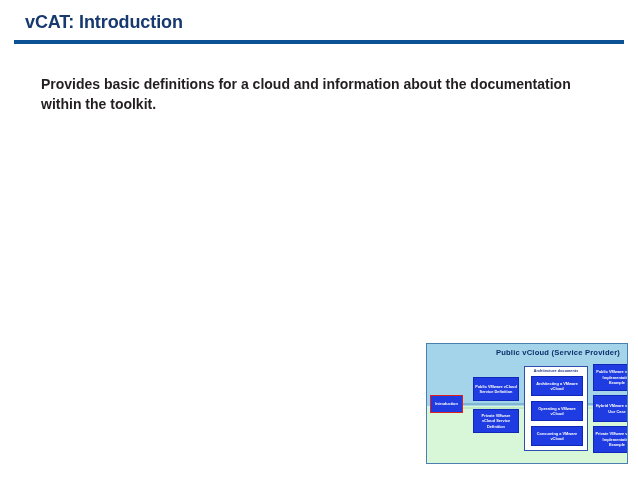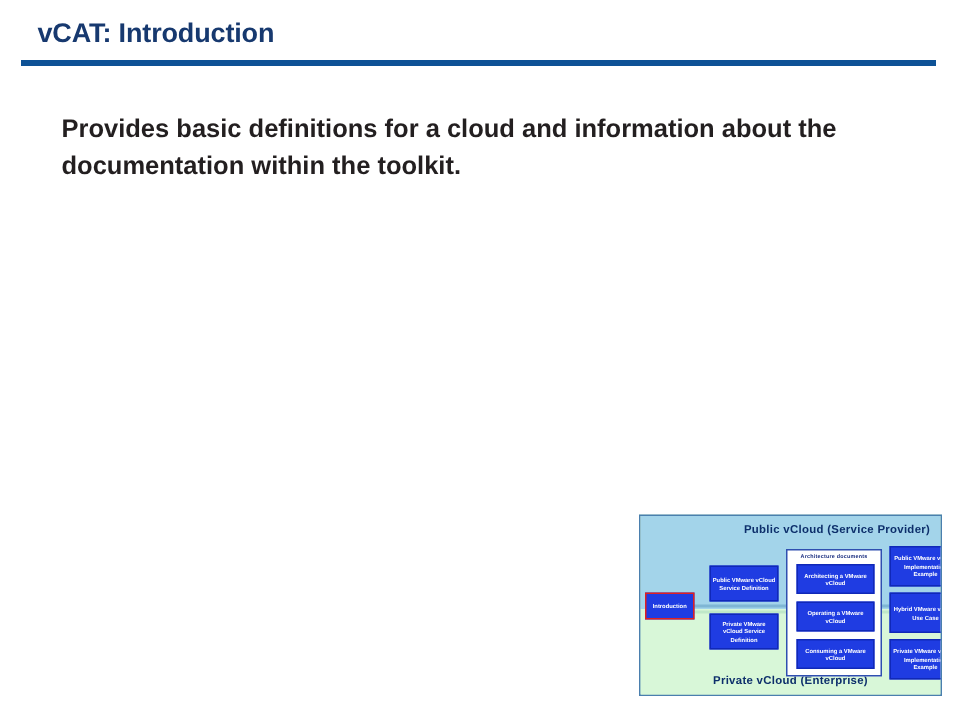--- a/index.html
+++ b/index.html
@@ -51,21 +51,21 @@
     width: 560px;
   }
   .lead-question {
     font-size: 14.5px;
     font-weight: bold;
     color: #231f20;
     margin: 0 0 14px 0;
     line-height: 1.2;
   }
   .lead-desc {
-    font-size: 17px;
+    font-size: 14px;
     font-weight: bold;
     color: #231f20;
     margin: 0;
     line-height: 1.45;
     max-width: 545px;
   }
 
   
   .diagram {
     position: absolute;
@@ -219,21 +219,20 @@
 
 <div class="diagram">
 
   <div class="diagram-public-band"></div>
   <div class="diagram-private-band"></div>
 
   <div class="connector-line"></div>
   <div class="connector-line-2"></div>
 
   <div class="band-label band-label-public">Public vCloud  (Service Provider)</div>
-  <div class="band-label band-label-private">Private vCloud  (Enterprise)</div>
 
   <div class="node node-intro">
     <span>Introduction</span>
   </div>
 
   <div class="node node-pub-sd">
     <span>Public VMware vCloud Service Definition</span>
   </div>
   <div class="node node-priv-sd">
     <span>Private VMware vCloud Service Definition</span>

